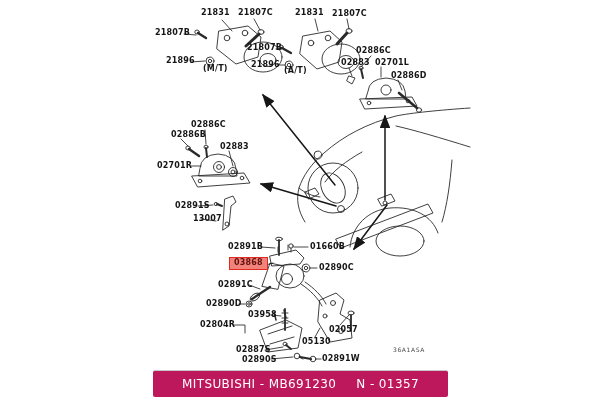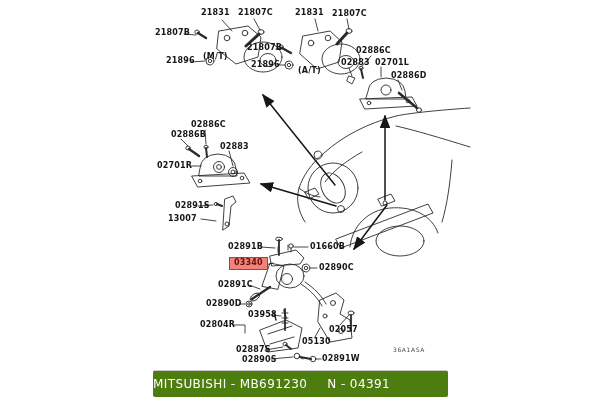--- a/index.html
+++ b/index.html
@@ -15,22 +15,22 @@
   .lbl.hl{
     background:#f2837b;border:1px solid #dd2a22;color:#641210;
     padding:1px 4px 2px 4px;
   }
   .watermark{
     position:absolute;font-size:6px;color:#4a4a4a;letter-spacing:0.6px;
     line-height:1;
   }
   .footer-bar{
     position:absolute;left:153px;top:370px;width:295px;height:26px;
-    background:#4d7c0f;border-top:1px solid #c9c9c9;border-radius:2px;
-    color:#ffffff;display:flex;align-items:center;
+    background:#be185d;border-top:1px solid #c9c9c9;border-radius:2px;
+    color:#ffffff;display:flex;align-items:center;justify-content:center;
     gap:20px;font-size:12px;letter-spacing:0.4px;
   }
 </style>
 </head>
 <body>
 
 <div class="stage">
 
   <svg class="art" width="600" height="400" viewBox="0 0 600 400">
     <defs>
@@ -207,50 +207,50 @@
         <line x1="271" y1="359" x2="293" y2="357"></line>
         <line x1="321" y1="359" x2="316" y2="359"></line>
       </g>
     </g>
   </svg>
 
   <div class="lbl" style="left:201px;top:9px">21831</div>
   <div class="lbl" style="left:238px;top:9px">21807C</div>
   <div class="lbl" style="left:155px;top:29px">21807B</div>
   <div class="lbl" style="left:166px;top:57px">21896</div>
-  <div class="lbl" style="left:203px;top:53px">(M/T)</div>
+  <div class="lbl" style="left:203px;top:65px">(M/T)</div>
   <div class="lbl" style="left:295px;top:9px">21831</div>
   <div class="lbl" style="left:332px;top:10px">21807C</div>
   <div class="lbl" style="left:247px;top:44px">21807B</div>
   <div class="lbl" style="left:251px;top:61px">21896</div>
-  <div class="lbl" style="left:298px;top:67px">(A/T)</div>
+  <div class="lbl" style="left:284px;top:67px">(A/T)</div>
   <div class="lbl" style="left:356px;top:47px">02886C</div>
   <div class="lbl" style="left:341px;top:59px">02883</div>
   <div class="lbl" style="left:375px;top:59px">02701L</div>
   <div class="lbl" style="left:391px;top:72px">02886D</div>
   <div class="lbl" style="left:191px;top:121px">02886C</div>
   <div class="lbl" style="left:171px;top:131px">02886B</div>
   <div class="lbl" style="left:220px;top:143px">02883</div>
   <div class="lbl" style="left:157px;top:162px">02701R</div>
   <div class="lbl" style="left:175px;top:202px">02891S</div>
-  <div class="lbl" style="left:168px;top:215px">13007</div>
+  <div class="lbl" style="left:193px;top:215px">13007</div>
   <div class="lbl" style="left:228px;top:243px">02891B</div>
   <div class="lbl" style="left:310px;top:243px">01660B</div>
-  <div class="lbl hl" style="left:229px;top:257px">03340</div>
+  <div class="lbl hl" style="left:229px;top:257px">03868</div>
   <div class="lbl" style="left:319px;top:264px">02890C</div>
   <div class="lbl" style="left:218px;top:281px">02891C</div>
   <div class="lbl" style="left:206px;top:300px">02890D</div>
   <div class="lbl" style="left:248px;top:311px">03958</div>
   <div class="lbl" style="left:200px;top:321px">02804R</div>
   <div class="lbl" style="left:329px;top:326px">02057</div>
   <div class="lbl" style="left:302px;top:338px">05130</div>
   <div class="lbl" style="left:236px;top:346px">02887S</div>
   <div class="lbl" style="left:242px;top:356px">02890S</div>
   <div class="lbl" style="left:322px;top:355px">02891W</div>
 
   <div class="watermark" style="left:393px;top:347px">36A1ASA</div>
 
   <div class="footer-bar">
     <span>MITSUBISHI - MB691230</span>
-    <span>N - 04391</span>
+    <span>N - 01357</span>
   </div>
 
 </div>
 
 </body></html>

